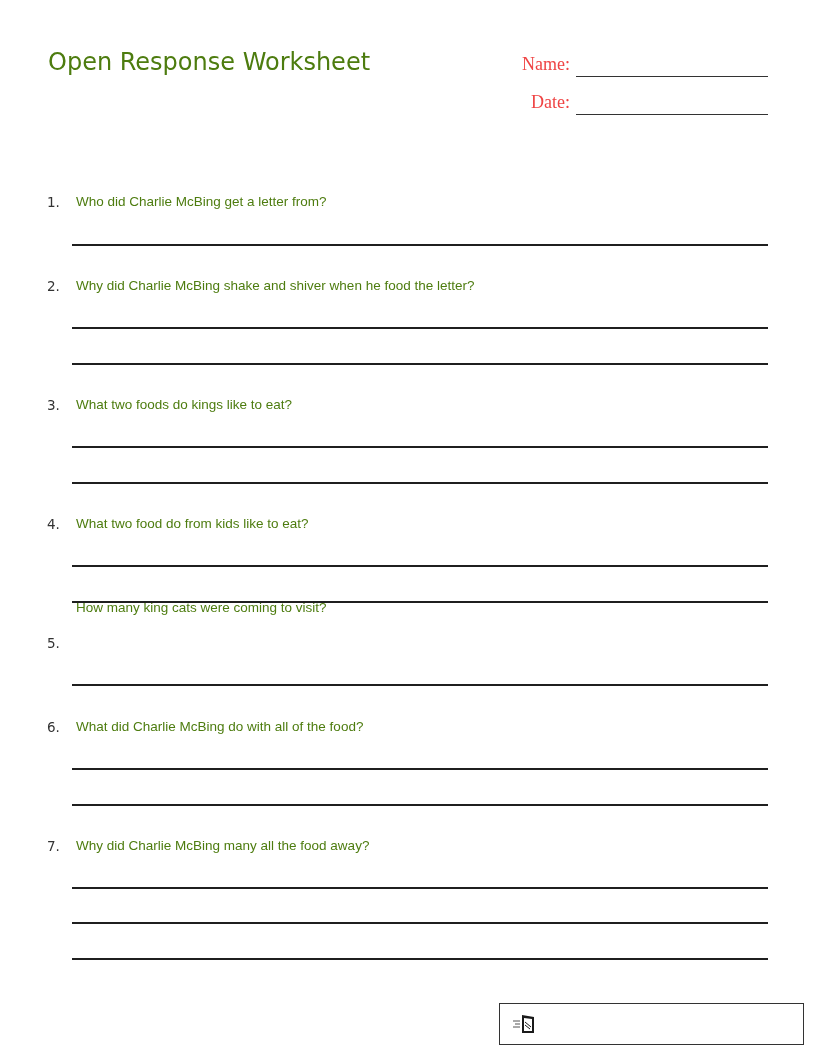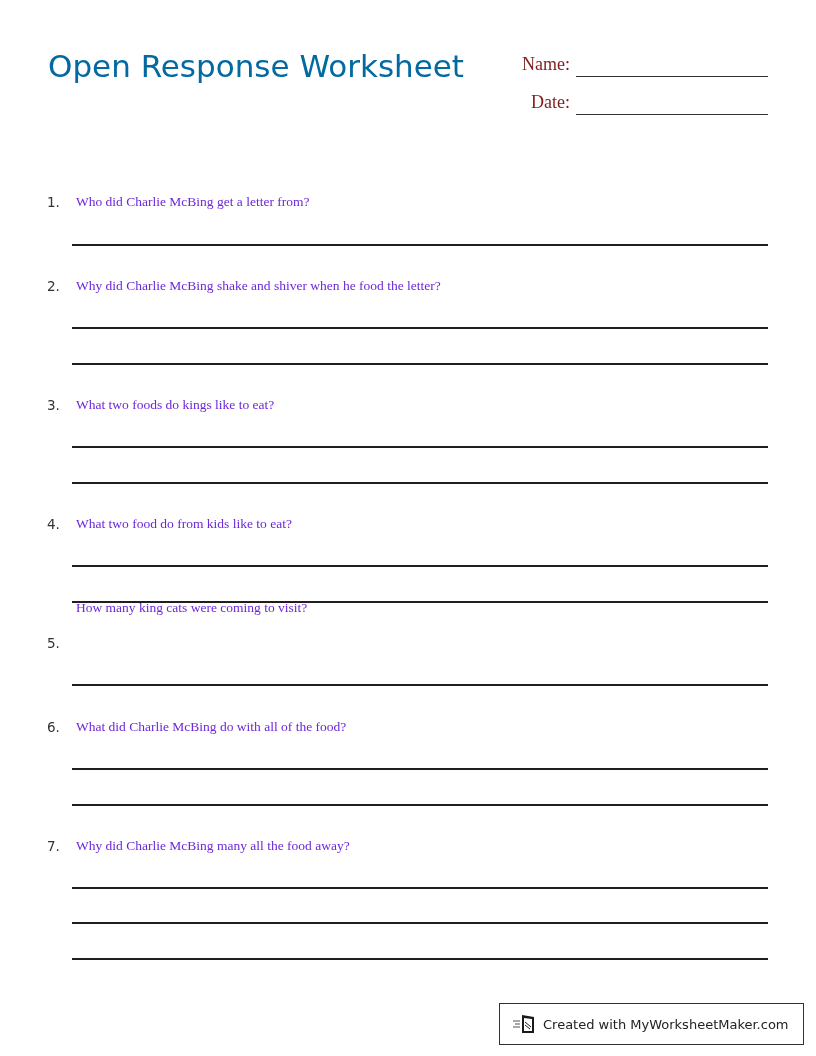--- a/index.html
+++ b/index.html
@@ -1,33 +1,33 @@
 <!DOCTYPE html>
 <html><head>
   <meta charset="utf-8">
   <style>
     html, body { margin: 0; padding: 0; background: #ffffff; }
     body { width: 816px; height: 1056px; position: relative; overflow: hidden; color: #2a2a2a; }
     .title {
       position: absolute; left: 48px; top: 48px;
-      font-family: "DejaVu Sans", sans-serif; font-size: 31px; font-weight: normal;
-      color: #0369a1; letter-spacing: 0px; white-space: nowrap;
+      font-family: "DejaVu Sans", sans-serif; font-size: 24px; font-weight: normal;
+      color: #4d7c0f; letter-spacing: 0px; white-space: nowrap;
     }
     .field-label {
-      position: absolute; font-family: "Liberation Serif", serif; font-size: 18px; color: #7f1d1d;
+      position: absolute; font-family: "Liberation Serif", serif; font-size: 18px; color: #ef4444;
       text-align: right; width: 80px;
     }
     .field-line {
       position: absolute; left: 576px; width: 192px; height: 0; border-top: 1.5px solid #333;
     }
     .q-num {
       position: absolute; left: 47px; font-family: "DejaVu Sans", sans-serif; font-size: 13.5px; color: #333;
     }
     .q-text {
-      position: absolute; left: 76px; font-family: Liberation Serif, serif; font-size: 13.5px; color: #6d28d9;
+      position: absolute; left: 76px; font-family: Liberation Sans, sans-serif; font-size: 13.5px; color: #4d7c0f;
       white-space: nowrap;
     }
     .ans-line {
       position: absolute; left: 72px; width: 696px; height: 0; border-top: 2px solid #1f1f1f;
     }
     .footer-box {
       position: absolute; left: 499px; top: 1003px; width: 305px; height: 42px;
       border: 1px solid #333; box-sizing: border-box;
       display: flex; align-items: center; padding-left: 12px;
     }
@@ -99,15 +99,14 @@
       <svg width="26" height="22" viewBox="0 0 26 22">
         <line x1="1" y1="8" x2="8" y2="8" stroke="#555" stroke-width="1"></line>
         <line x1="3" y1="11" x2="8" y2="11" stroke="#555" stroke-width="1"></line>
         <line x1="1" y1="14" x2="8" y2="14" stroke="#555" stroke-width="1"></line>
         <polygon points="10,2 22,4 22,20 10,20" fill="#1a1a1a"></polygon>
         <polygon points="12,5 20,6 20,18 12,18" fill="#ffffff"></polygon>
         <line x1="13" y1="9" x2="19" y2="14" stroke="#1a1a1a" stroke-width="1"></line>
         <line x1="13" y1="12" x2="18" y2="16" stroke="#1a1a1a" stroke-width="1"></line>
       </svg>
     </span>
-    <span class="footer-text">Created with MyWorksheetMaker.com</span>
   </div>
 </div>
 
 </body></html>

